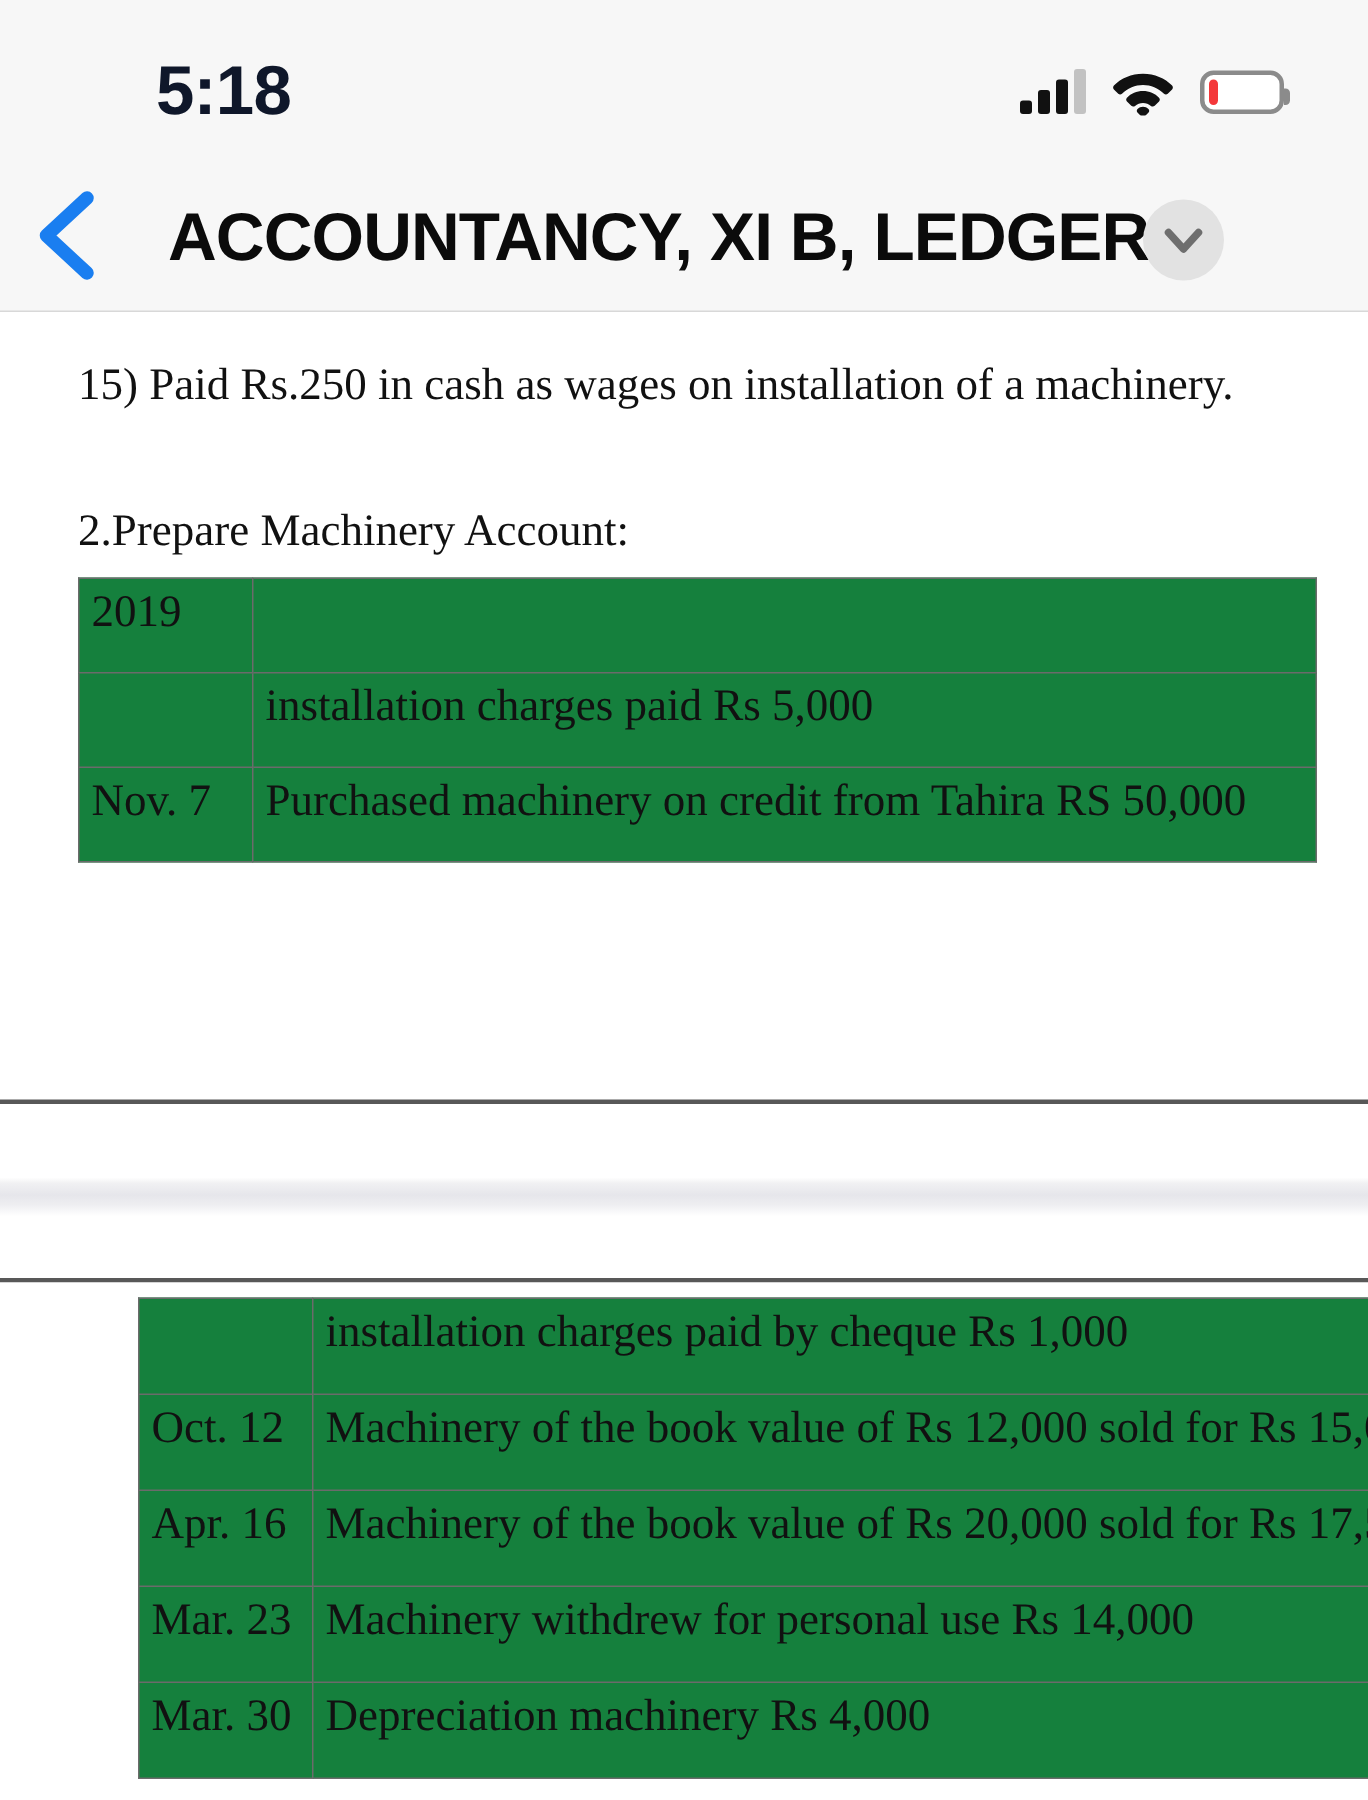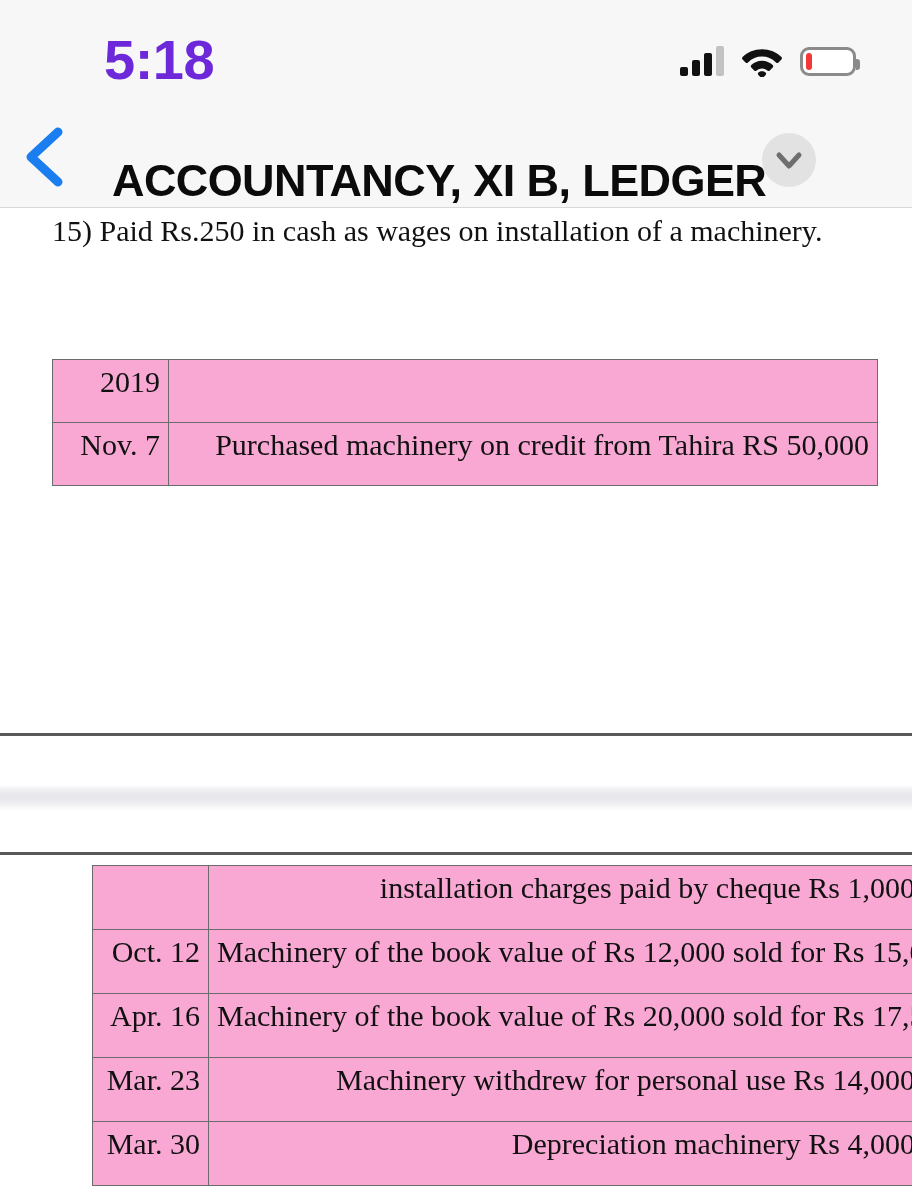--- a/index.html
+++ b/index.html
@@ -30,23 +30,23 @@
   .statusbar {
     position: absolute;
     top: 0; left: 0;
     width: 912px;
     height: 106px;
   }
   .status-time {
     position: absolute;
     left: 104px;
     top: 34px;
-    font-size: 56px;
+    font-size: 46px;
     font-weight: bold;
-    color: #6d28d9;
+    color: #0f172a;
     letter-spacing: -0.5px;
     line-height: 52px;
   }
   .status-right {
     position: absolute;
     right: 56px;
     top: 38px;
     display: flex;
     align-items: center;
     gap: 17px;
@@ -121,21 +121,20 @@
   .nav-title {
     position: absolute;
     left: 112px;
     top: 24px;
     font-size: 45px;
     font-weight: bold;
     color: #0b0b0b;
     letter-spacing: -0.6px;
     line-height: 56px;
     white-space: nowrap;
-    margin-top: 23px;
   }
   .chev-btn {
     position: absolute;
     left: 762px;
     top: 133px;
     width: 54px;
     height: 54px;
     border-radius: 50%;
     background: #e2e2e2;
     cursor: pointer;
@@ -172,22 +171,21 @@
     position: absolute;
     left: 52px;
     top: 105px;
   }
 
   
   table.ledger {
     position: absolute;
     border-collapse: collapse;
     table-layout: fixed;
-    background: #f9a8d4;
-    text-align: right;
+    background: #15803d;
   }
   table.ledger td {
     border: 1px solid #6b6b6b;
     font-family: "Liberation Serif", serif;
     font-size: 30px;
     color: #111;
     padding: 6px 8px 10px 8px;
     vertical-align: top;
     line-height: 1.05;
     white-space: nowrap;
@@ -282,30 +280,35 @@
   <div class="chev-btn">
     <svg viewBox="0 0 54 54" width="54" height="54">
       <polyline points="17,22 27,33 37,22" fill="none" stroke="#6e6e6e" stroke-width="5" stroke-linecap="round" stroke-linejoin="round"></polyline>
     </svg>
   </div>
 
 </div>
 
 <div class="doc">
 
-  <div class="page" style="height:525px;">
+  <div class="page" style="height:525px;margin-top:26px;">
 
     <div class="doc-text line-15">15) Paid Rs.250 in cash as wages on installation of a machinery.</div>
 
+    <div class="doc-text line-prepare">2.Prepare Machinery Account:</div>
 
     <table class="ledger" id="table1">
       <tbody>
         <tr>
           <td class="c-date">2019</td>
           <td></td>
+        </tr>
+        <tr>
+          <td class="c-date"></td>
+          <td>installation charges paid Rs 5,000</td>
         </tr>
         <tr>
           <td class="c-date">Nov. 7</td>
           <td>Purchased machinery on credit from Tahira RS 50,000</td>
         </tr>
       </tbody>
     </table>
 
   </div>
 

